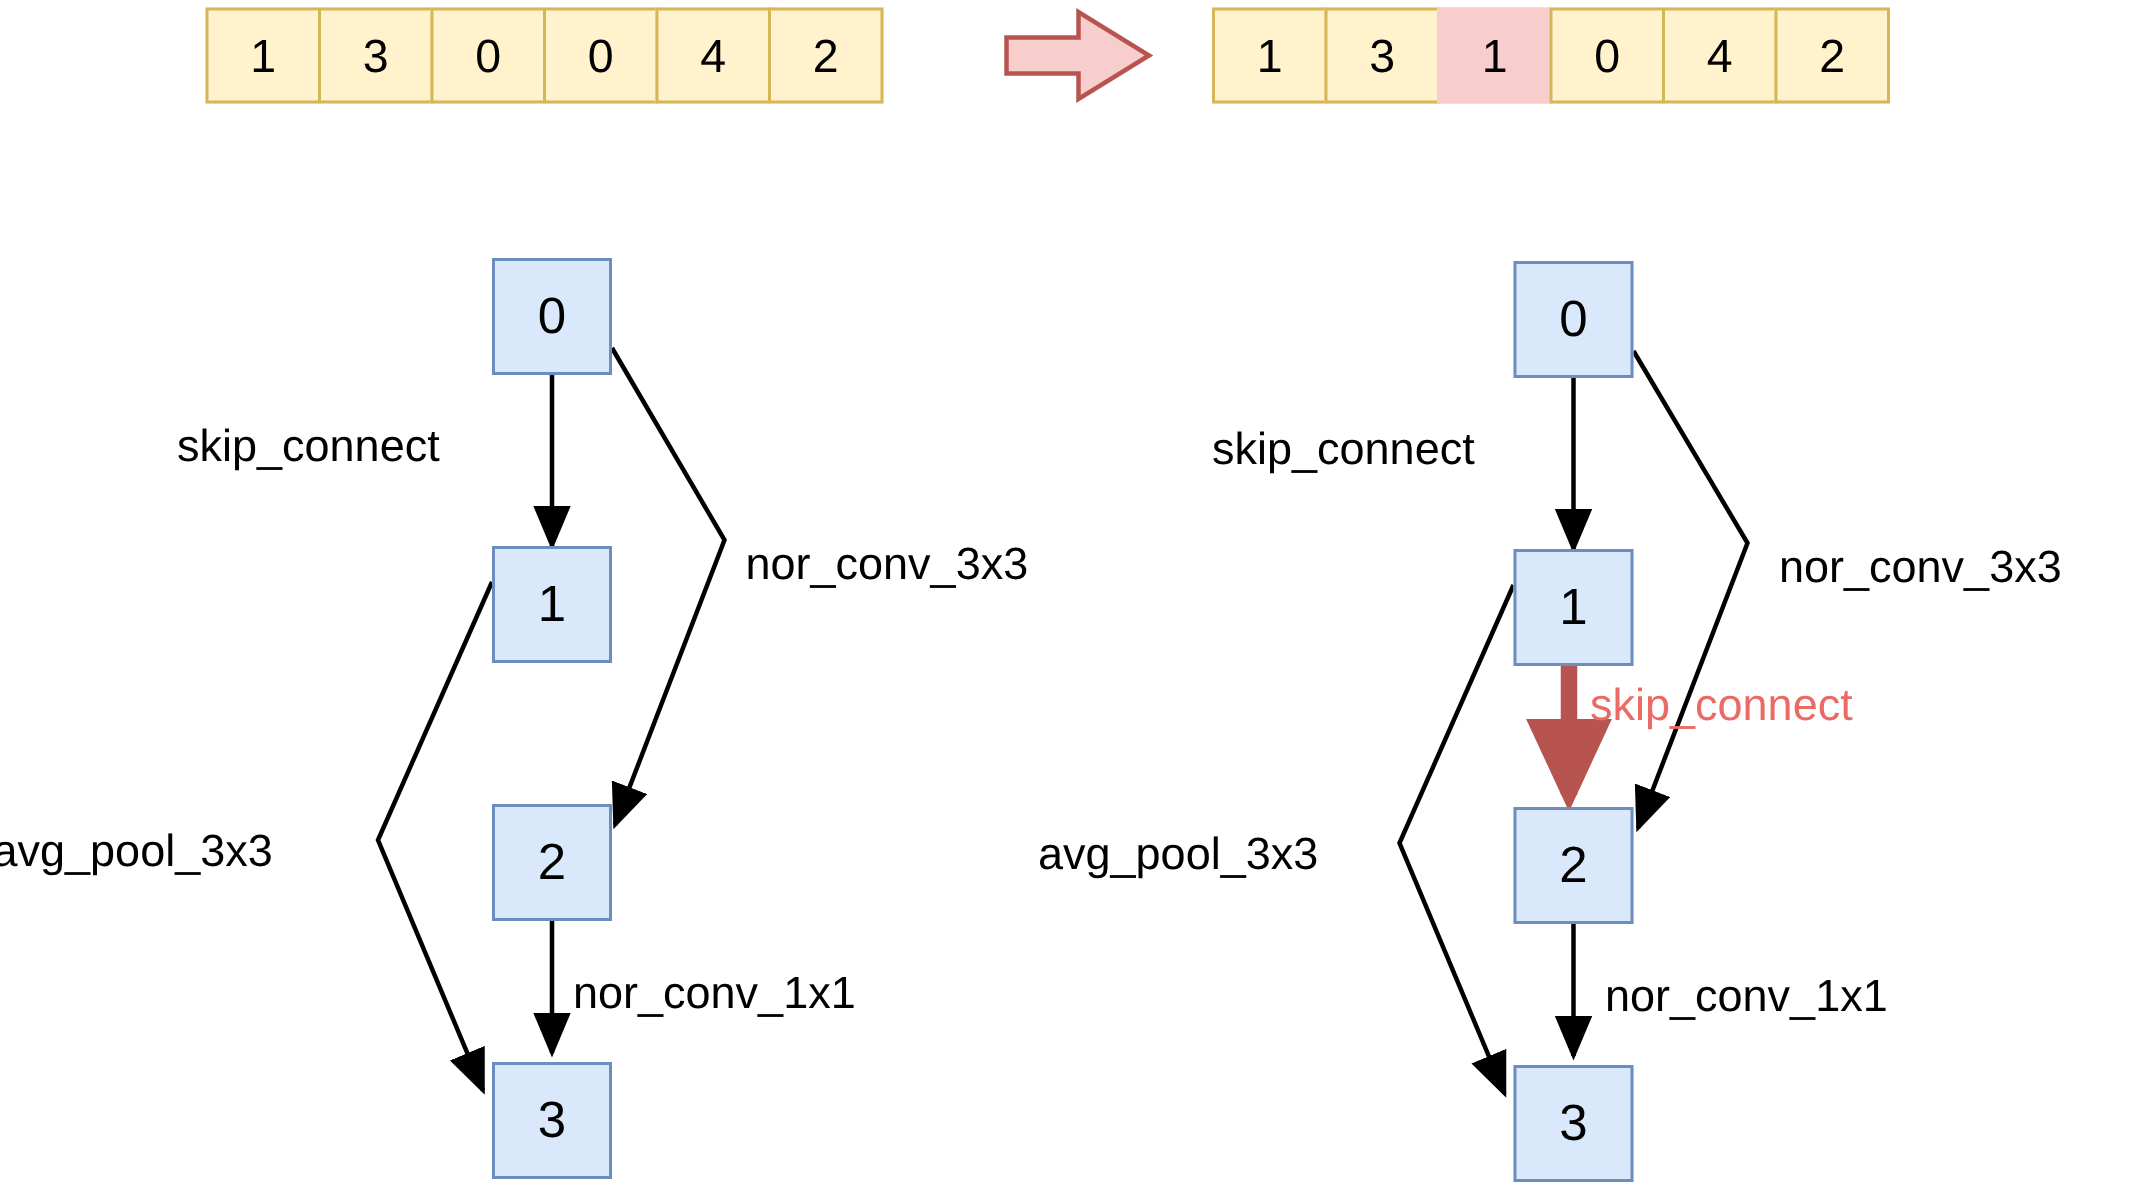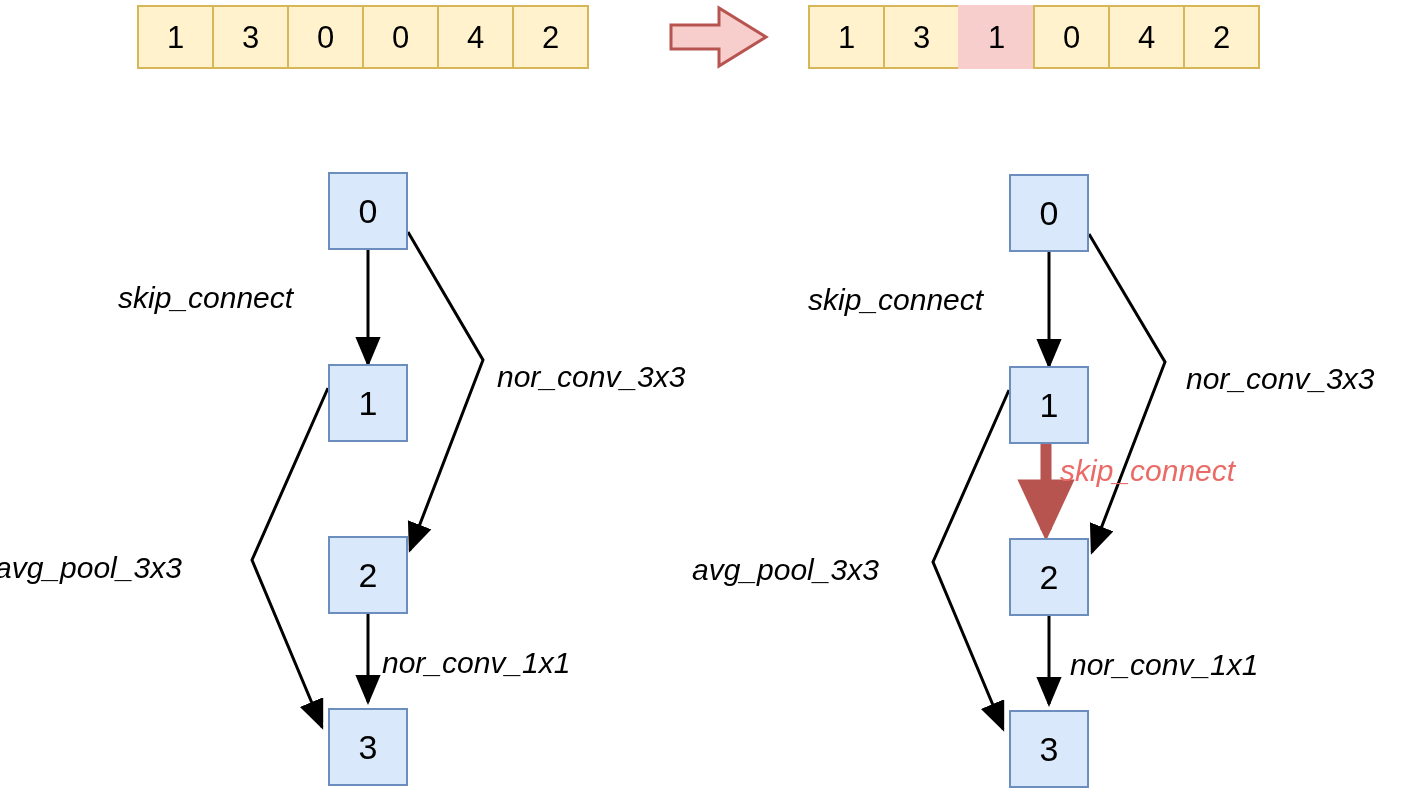--- a/index.html
+++ b/index.html
@@ -70,21 +70,20 @@
     color: #000;
   }
 
   
   .edge-label {
     position: absolute;
     font-size: 30px;
     line-height: 1;
     white-space: nowrap;
     color: #000;
-    font-style: italic;
   }
   .edge-label.accent {
     color: #ea6b66;
   }
 </style>
 </head>
 <body>
 
 <div class="canvas">
 

